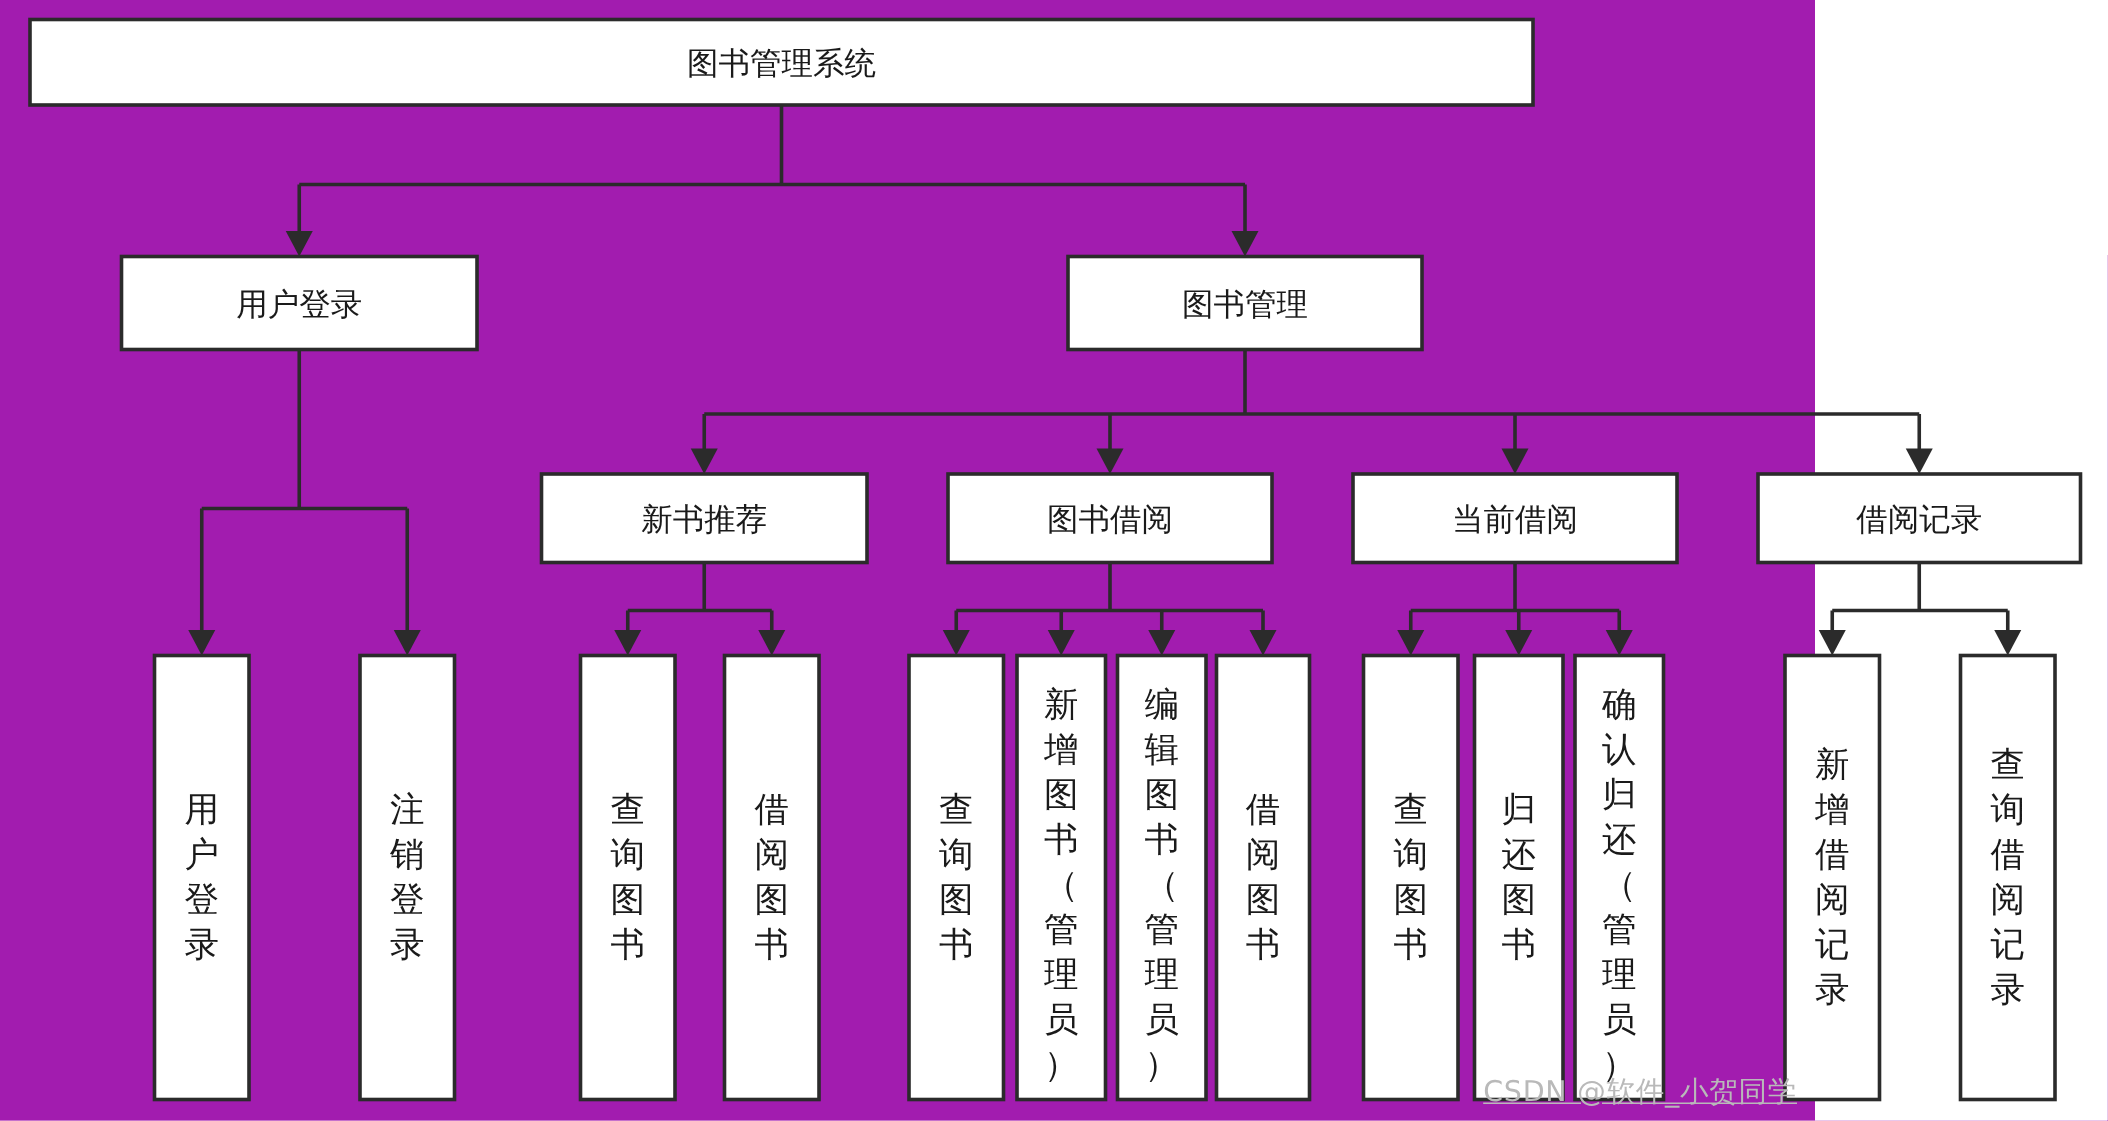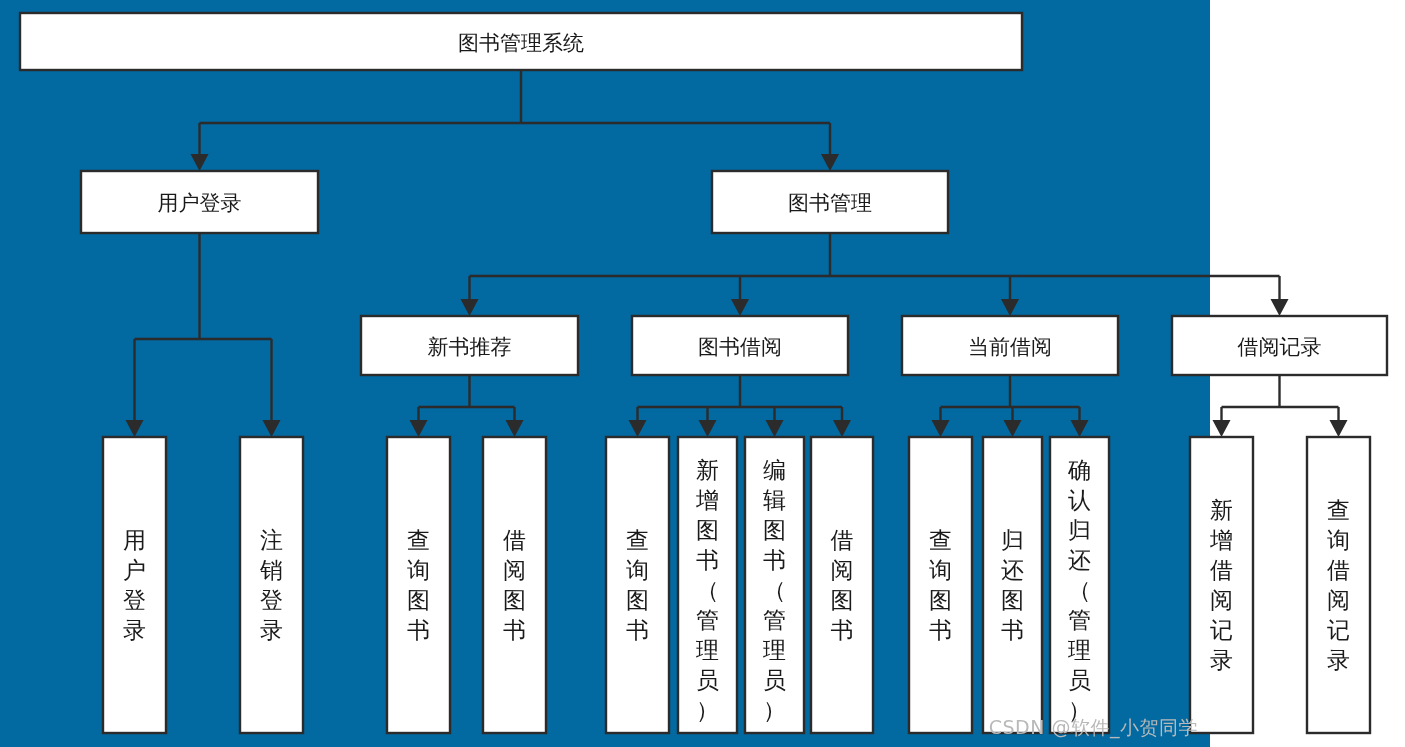--- a/index.html
+++ b/index.html
@@ -11,21 +11,21 @@
   body {
     width: 1405px;
     height: 747px;
     font-family: "DejaVu Sans", "Liberation Sans", sans-serif;
     overflow: hidden;
   }
   #diagram-root {
     position: relative;
     width: 1210px;
     height: 747px;
-    background: #0369a1;
+    background: #a21caf;
     text-align: right;
   }
   svg#tree-svg {
     position: absolute;
     left: 0;
     top: 0;
     width: 1405px;
     height: 747px;
     display: block;
   }
@@ -60,20 +60,21 @@
   .watermark-text {
     position: absolute;
     right: 12px;
     bottom: 6px;
     font-family: "DejaVu Sans", "Liberation Sans", sans-serif;
     font-size: 19px;
     color: #b9b9b9;
     white-space: nowrap;
     letter-spacing: 0.5px;
     user-select: none;
+    text-decoration: underline;
   }
 </style>
 </head>
 <body>
 
 <div id="diagram-root">
   <svg id="tree-svg" viewBox="0 0 1405 747">
     <g id="edges-layer">
         <g>
           <line x1="521" y1="70" x2="521" y2="123" class="connector"></line>

